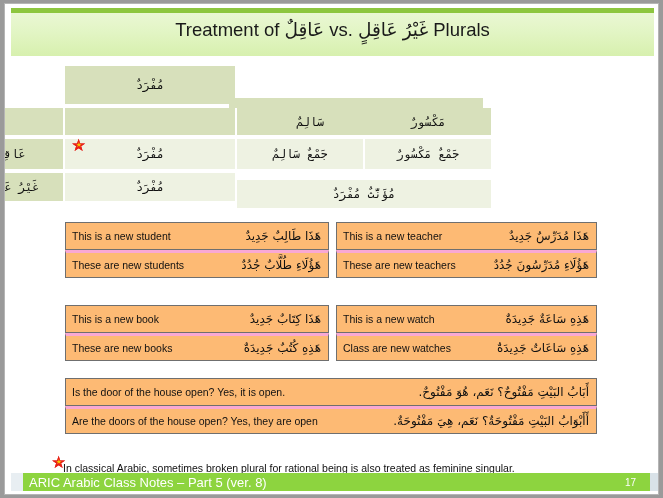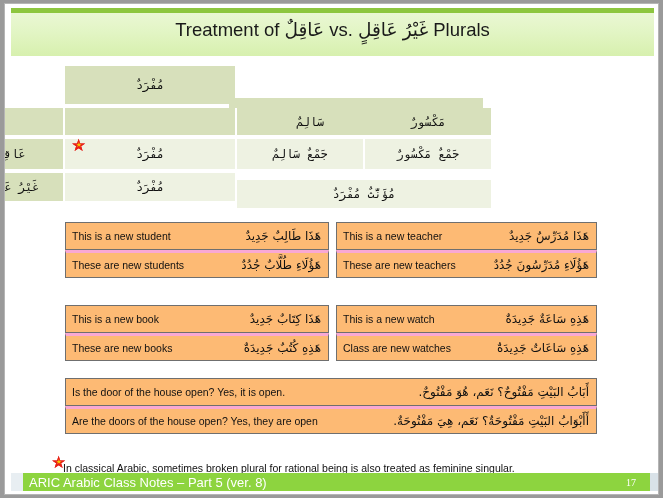--- a/index.html
+++ b/index.html
@@ -137,21 +137,21 @@
     font-size: 13px;
     font-family: "Liberation Sans", sans-serif;
     white-space: nowrap;
   }
   #footer-page {
     position: absolute;
     right: 24px; top: 0; height: 100%;
     display: flex; align-items: center;
     color: #ffffff;
     font-size: 10px;
-    font-family: Liberation Serif, serif;
+    font-family: Liberation Sans, sans-serif;
   }
   #footer-notch {
     position: absolute;
     left: 0; top: 0;
     width: 12px; height: 18px;
     background: #e8eef2;
   }
   #footer-notch2 {
     position: absolute;
     right: 0; top: 0;

